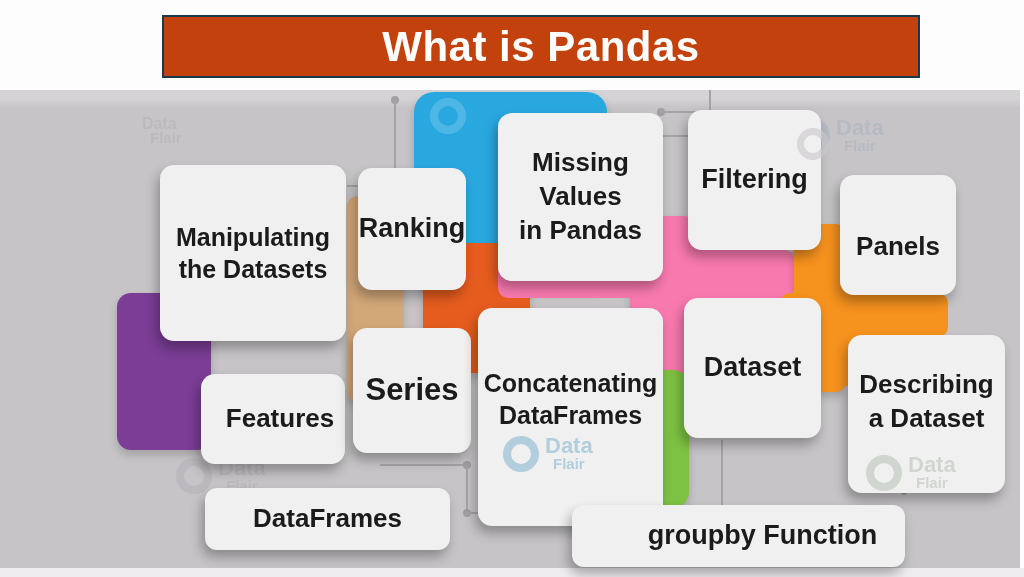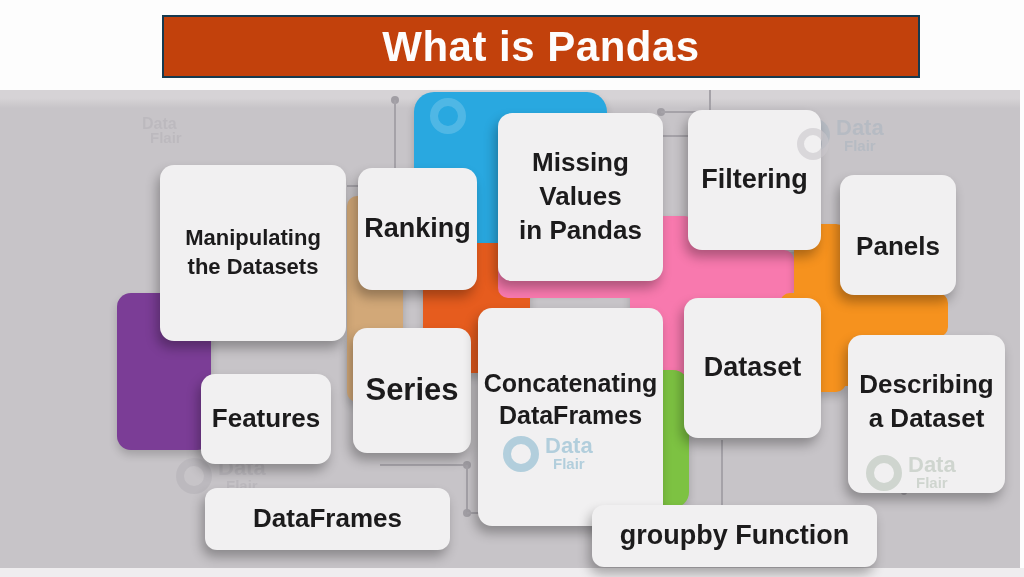--- a/index.html
+++ b/index.html
@@ -120,58 +120,58 @@
     </div>
     <div class="wm wm-under" style="left:176px;top:368px;color:#b0adb3;opacity:.45;">
       <span class="wm-ring" style="width:36px;height:36px;border-width:8px;"></span>
       <span class="wm-words">
           <span class="wm-w1">Data</span>
           <span class="wm-w2">Flair</span>
         </span>
     </div>
 
     <div class="card" style="left:160px;top:75px;width:186px;height:176px;">
-      <span class="card-label" style="font-size:22px;">Manipulating
+      <span class="card-label" style="font-size:25px;">Manipulating
 the Datasets</span>
     </div>
-    <div class="card" style="left:358px;top:78px;width:119px;height:122px;">
+    <div class="card" style="left:358px;top:78px;width:108px;height:122px;">
       <span class="card-label" style="font-size:27px;">Ranking</span>
     </div>
     <div class="card" style="left:498px;top:23px;width:165px;height:168px;">
       <span class="card-label" style="font-size:26px;">Missing
 Values
 in Pandas</span>
     </div>
     <div class="card" style="left:688px;top:20px;width:133px;height:140px;">
       <span class="card-label" style="font-size:27px;">Filtering</span>
     </div>
     <div class="card" style="left:840px;top:85px;width:116px;height:120px;">
       <span class="card-label" style="font-size:26px;margin-top:23px;">Panels</span>
     </div>
-    <div class="card" style="left:201px;top:284px;width:130px;height:90px;">
+    <div class="card" style="left:201px;top:284px;width:130px;height:90px;padding-left:14px;">
       <span class="card-label" style="font-size:26px;">Features</span>
     </div>
     <div class="card" style="left:353px;top:238px;width:118px;height:125px;">
       <span class="card-label" style="font-size:31px;">Series</span>
     </div>
     <div class="card" style="left:478px;top:218px;width:185px;height:218px;">
       <span class="card-label" style="font-size:25px;position:relative;top:-18px;">Concatenating
 DataFrames</span>
     </div>
     <div class="card" style="left:684px;top:208px;width:137px;height:140px;">
       <span class="card-label" style="font-size:27px;">Dataset</span>
     </div>
     <div class="card" style="left:848px;top:245px;width:157px;height:158px;">
       <span class="card-label" style="font-size:26px;position:relative;top:-12px;">Describing
 a Dataset</span>
     </div>
     <div class="card" style="left:205px;top:398px;width:245px;height:62px;border-radius:12px;">
       <span class="card-label" style="font-size:26px;">DataFrames</span>
     </div>
-    <div class="card" style="left:592px;top:415px;width:285px;height:62px;border-radius:12px;">
+    <div class="card" style="left:572px;top:415px;width:285px;height:62px;border-radius:12px;padding-left:48px;">
       <span class="card-label" style="font-size:27px;">groupby Function</span>
     </div>
 
     <div class="wm wm-over" style="left:503px;top:346px;color:#7fb4cc;opacity:.55;">
       <span class="wm-ring" style="width:36px;height:36px;border-width:8px;"></span>
       <span class="wm-words">
           <span class="wm-w1">Data</span>
           <span class="wm-w2">Flair</span>
         </span>
     </div>

